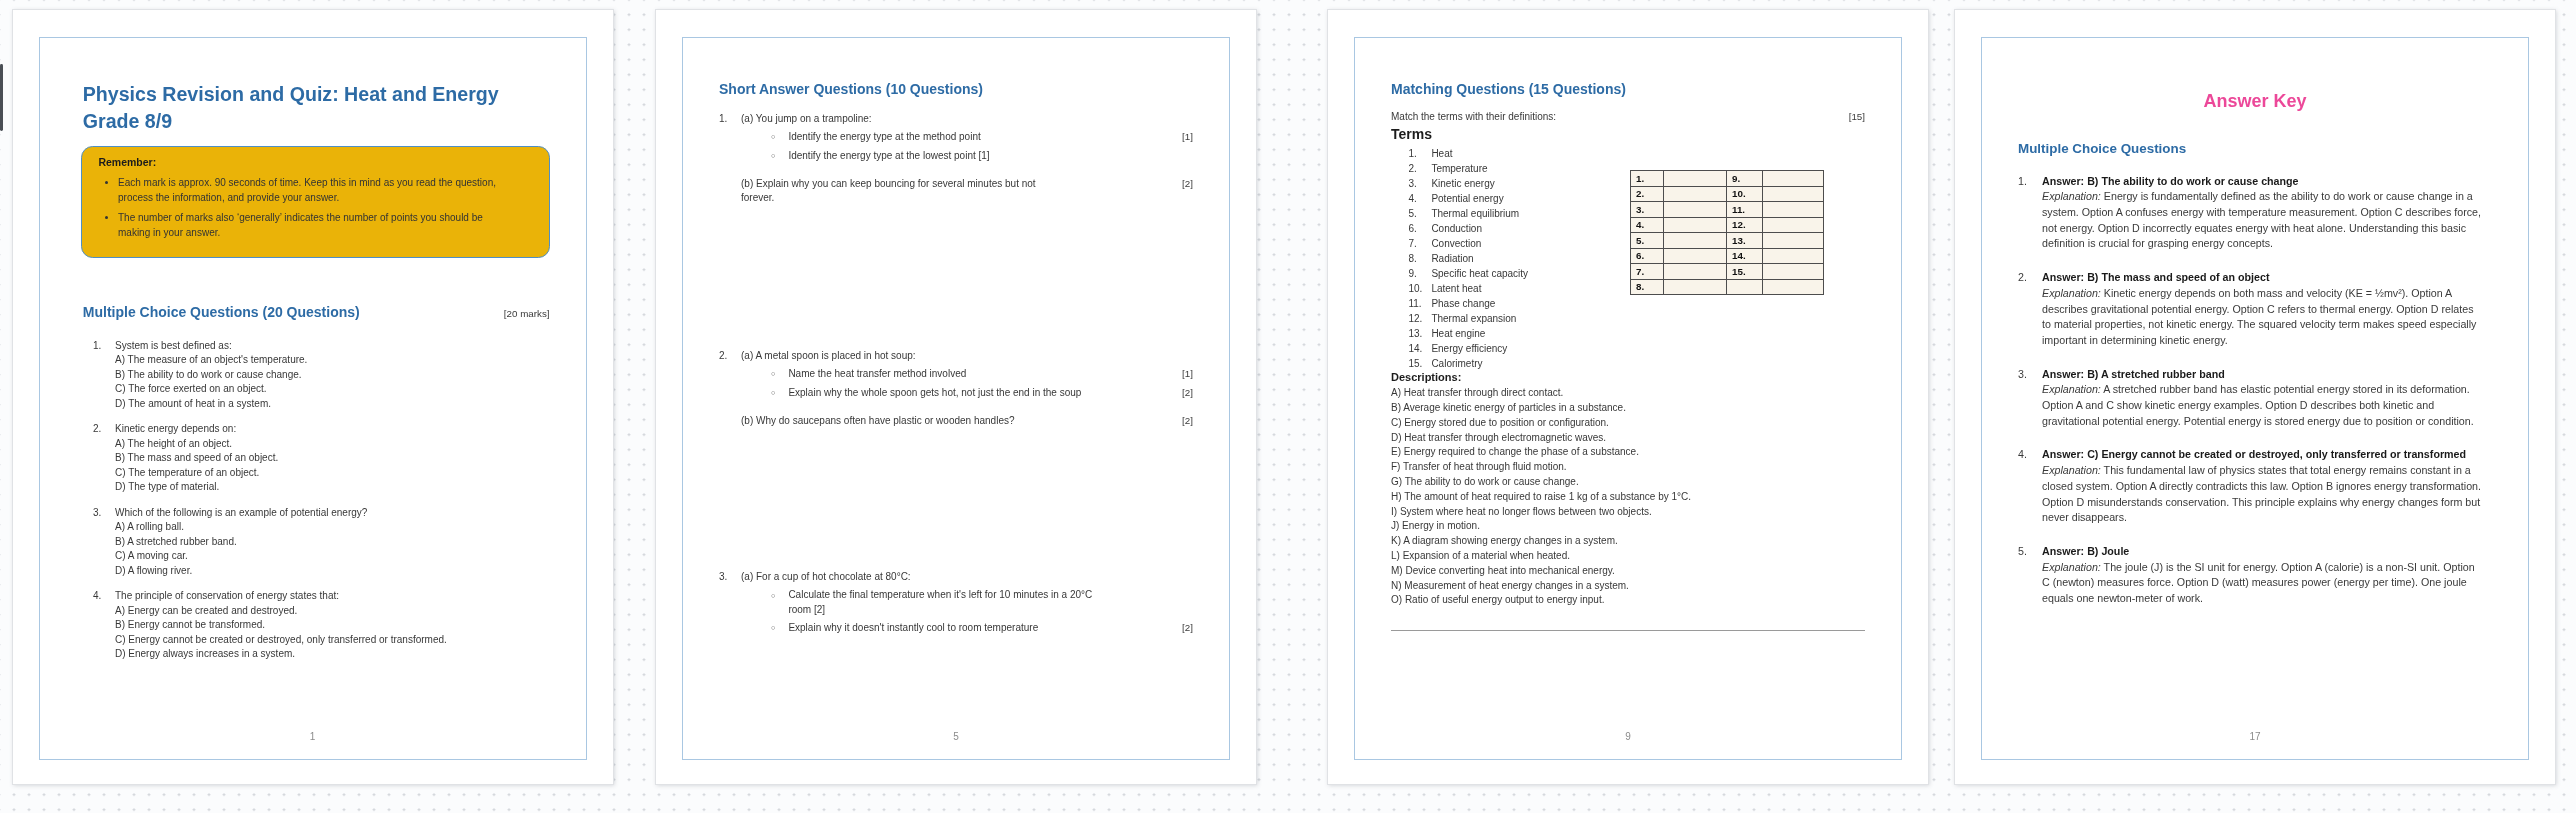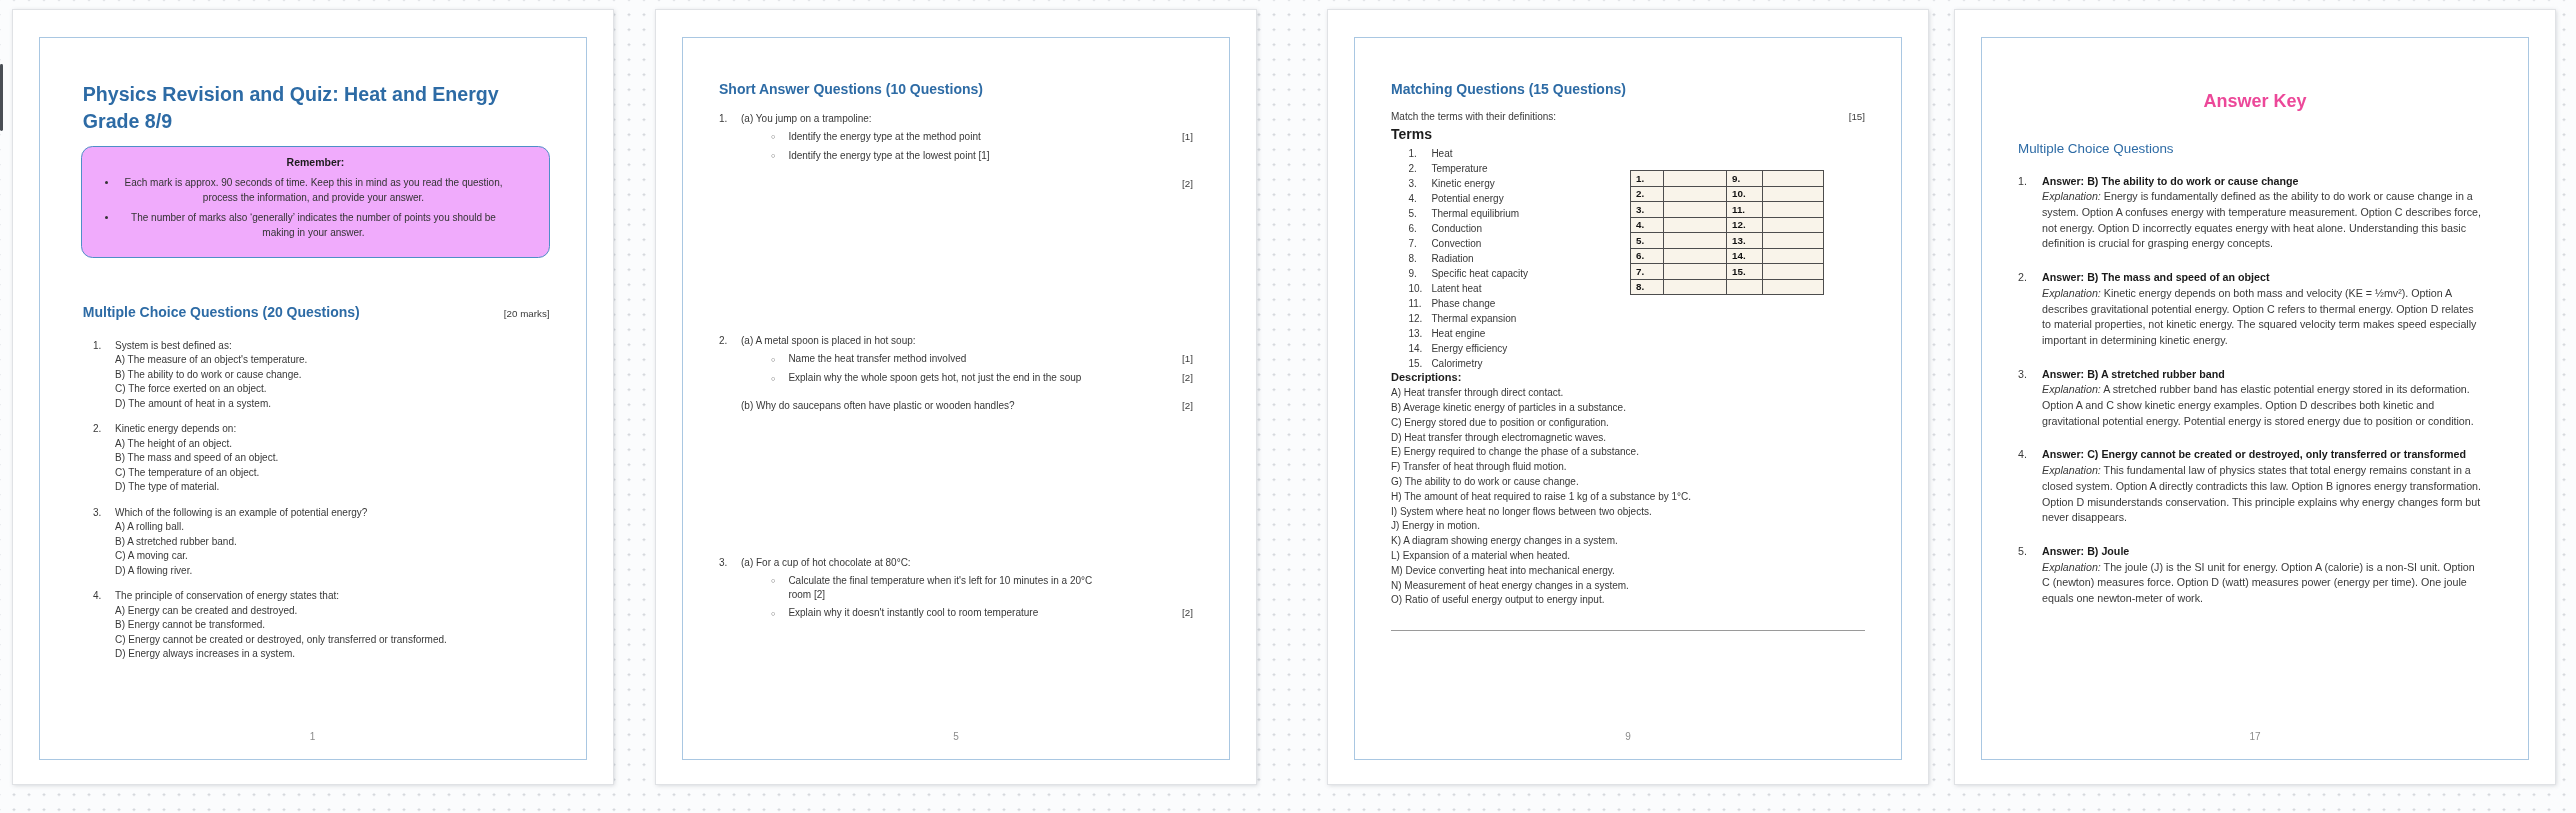--- a/index.html
+++ b/index.html
@@ -15,21 +15,21 @@
     position:absolute;top:8.7px;width:600px;height:774px;background:#ffffff;
     border:0.7px solid #e0e2e5;box-shadow:1.4px 1.4px 4.3px rgba(100,108,120,.28);
   }
   .page-1{left:11.6px;} .page-2{left:655px;} .page-3{left:1327px;} .page-4{left:1954px;}
   .frame{position:absolute;top:27.5px;left:26px;right:26px;bottom:24px;border:0.7px solid #a9c7e2;}
   .inner{position:relative;height:100%;padding:0 36px;box-sizing:border-box;}
   .page-num{position:absolute;bottom:42px;left:0;right:0;text-align:center;color:#8b8b8b;font-size:10px;}
 
   
   .doc-title{margin:43px 0 0 7.2px;max-width:435px;color:#2d6ba5;font-size:19.6px;font-weight:bold;line-height:1.35;}
-  .remember-box{margin:11.6px 0 0 5.8px;background:#f0abfc;border:1.4px solid #4e8fc7;border-radius:11.6px;padding:9.4px 16px 12.3px;text-align:center;}
+  .remember-box{margin:11.6px 0 0 5.8px;background:#eab308;border:1.4px solid #4e8fc7;border-radius:11.6px;padding:9.4px 16px 12.3px;}
   .remember-heading{font-size:10.5px;font-weight:bold;color:#1c1c1c;}
   .remember-list{margin:6.5px 0 0 0;padding-left:19.6px;list-style:disc;color:#333;}
   .remember-list li{font-size:10px;line-height:1.5;margin-bottom:5px;max-width:391px;}
   .sec-row{display:flex;align-items:baseline;margin:46px 0 0 7.2px;}
   .sec-heading{color:#2d6ba5;font-size:14px;font-weight:bold;}
   .marks{margin-left:auto;font-size:9.8px;color:#3b3b3b;white-space:nowrap;}
   .mcq-list{margin:19px 0 0 17.4px;font-size:10px;line-height:14.5px;color:#383838;}
   .mcq-q{display:flex;margin-bottom:11px;}
   .q-num{width:22px;flex:none;}
   .q-body{flex:1;}
@@ -54,21 +54,21 @@
   .answer-table td{border:0.7px solid #4d4d4d;background:#f9f4ea;height:14.5px;padding:0;}
   .answer-table{border:1.4px solid #333;}
   td.tn{font-size:9.8px;font-weight:bold;color:#111;padding-left:5px;}
   .w1{width:27px;} .w2{width:62px;} .w3{width:30px;} .w4{width:60px;}
   .desc-label{margin-top:0;font-size:11px;font-weight:bold;color:#1c1c1c;}
   .desc-list{margin-top:3.6px;font-size:10px;line-height:14.8px;color:#383838;}
   .divider{margin-top:22px;border-top:0.7px solid #9a9a9a;width:100%;}
 
   
   .ak-title{margin-top:53px;text-align:center;color:#ec4899;font-size:18px;font-weight:bold;}
-  .ak-heading{margin-top:29px;color:#2d6ba5;font-size:13.4px;font-weight:normal;}
+  .ak-heading{margin-top:29px;color:#2d6ba5;font-size:13.4px;font-weight:bold;}
   .ak-list{margin:17.4px 0 0 0;font-size:10.7px;line-height:15.7px;color:#3a3a3a;}
   .ak-item{display:flex;margin-bottom:18px;}
   .ak-num{flex:none;width:24px;}
   .ak-body{flex:1;max-width:442px;}
   .ak-answer{font-weight:bold;color:#1a1a1a;}
   .expl-label{font-style:italic;}
 </style>
 </head>
 <body>
 
@@ -152,20 +152,21 @@
             <span class="circ"></span>
             <span class="sb-text">Identify the energy type at the method point</span>
             <span class="marks">[1]</span>
           </div>
           <div class="sa-bullet">
             <span class="circ"></span>
             <span class="sb-text">Identify the energy type at the lowest point [1]</span>
             <span class="marks"></span>
           </div>
           <div class="sa-partb">
+            <span class="sb-text">(b) Explain why you can keep bouncing for several minutes but not forever.</span>
             <span class="marks">[2]</span>
           </div>
         </div>
       </div>
 
       <div class="sa-q sa-q2">
         <span class="q-num">2.</span>
         <div class="q-body">
           <div>(a) A metal spoon is placed in hot soup:</div>
           <div class="sa-bullet">

